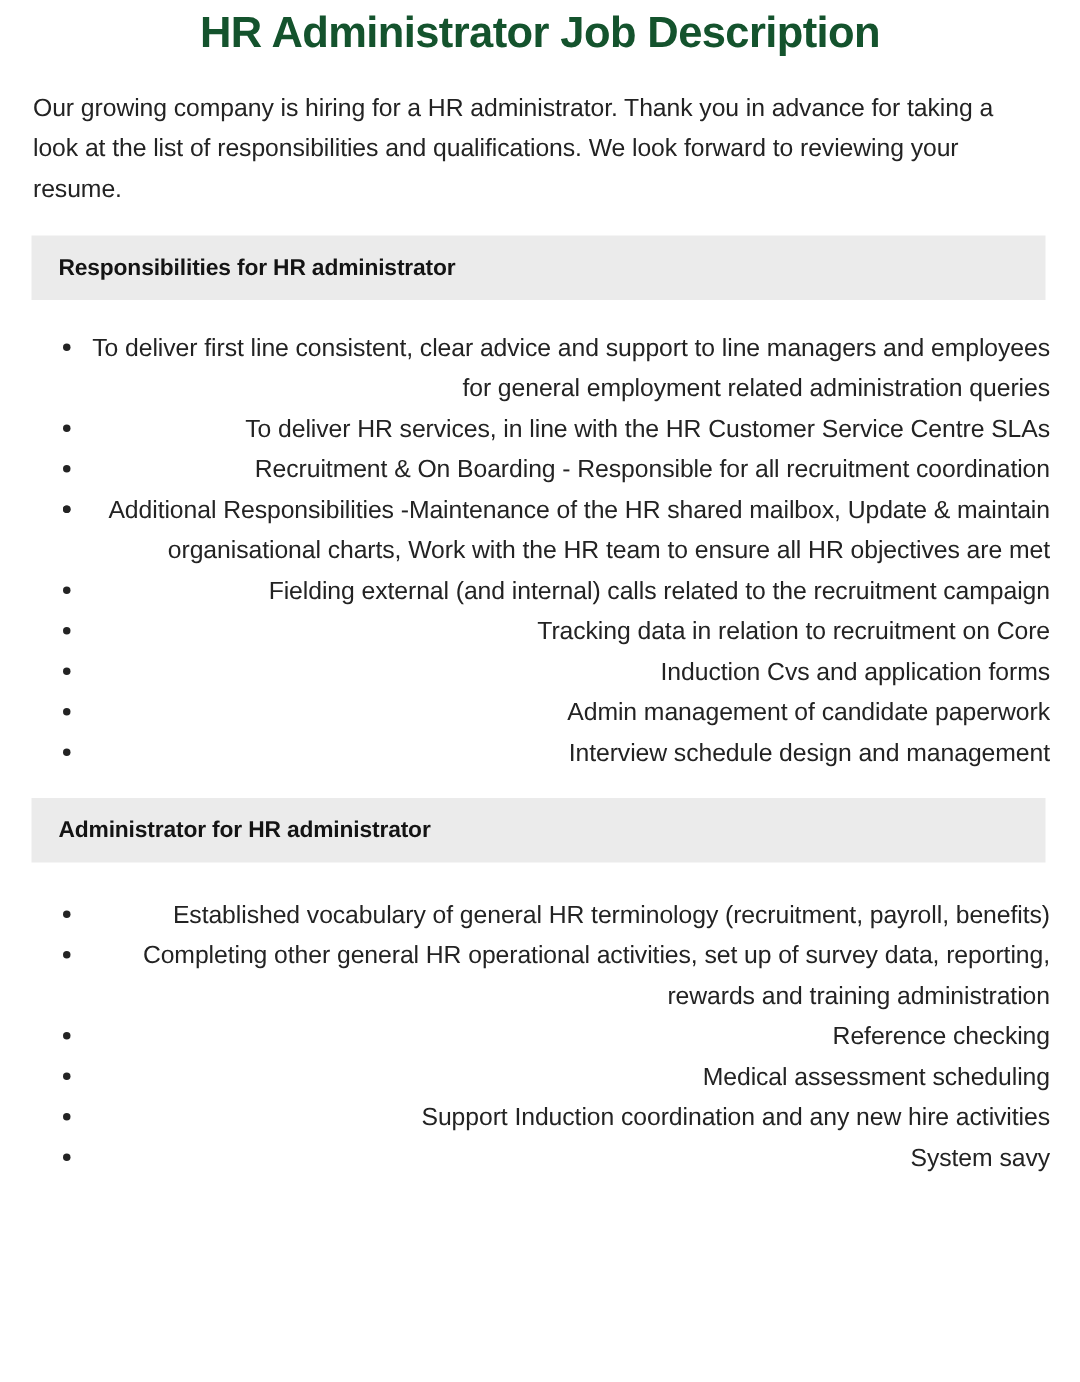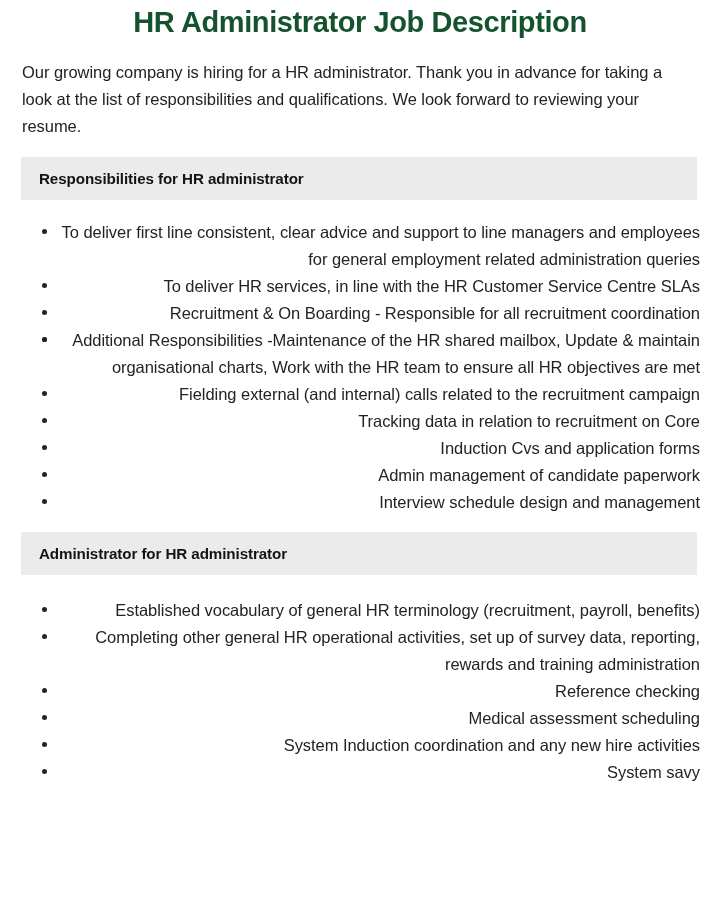--- a/index.html
+++ b/index.html
@@ -119,18 +119,18 @@
 
   <div class="section section-qualifications">
     <div class="section-header">
       <span class="section-header-text">Administrator for HR administrator</span>
     </div>
     <ul class="bullets">
       <li><span class="bullet-dot"></span><span>Established vocabulary of general HR terminology (recruitment, payroll, benefits)</span></li>
       <li><span class="bullet-dot"></span><span>Completing other general HR operational activities, set up of survey data, reporting, rewards and training administration</span></li>
       <li><span class="bullet-dot"></span><span>Reference checking</span></li>
       <li><span class="bullet-dot"></span><span>Medical assessment scheduling</span></li>
-      <li><span class="bullet-dot"></span><span>System Induction coordination and any new hire activities</span></li>
+      <li><span class="bullet-dot"></span><span>Support Induction coordination and any new hire activities</span></li>
       <li><span class="bullet-dot"></span><span>System savy</span></li>
     </ul>
   </div>
 
 </div>
 
 </body></html>

